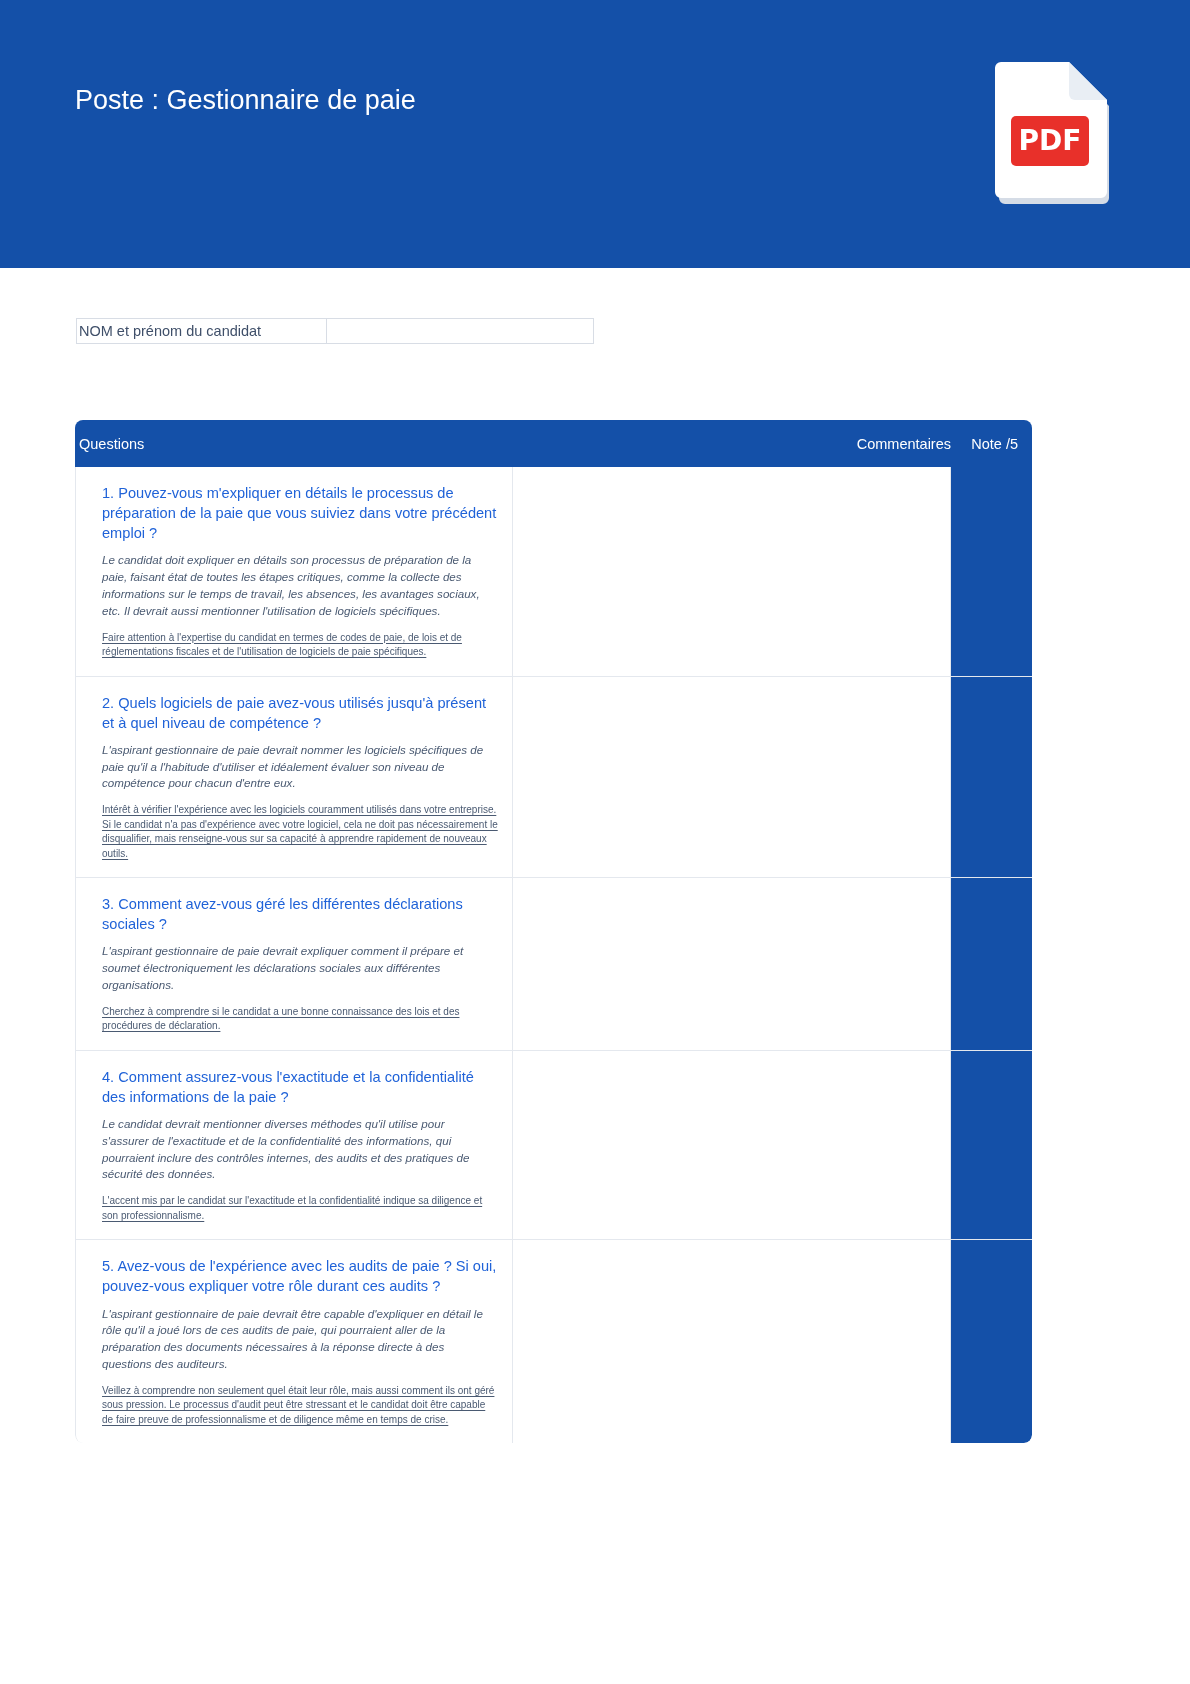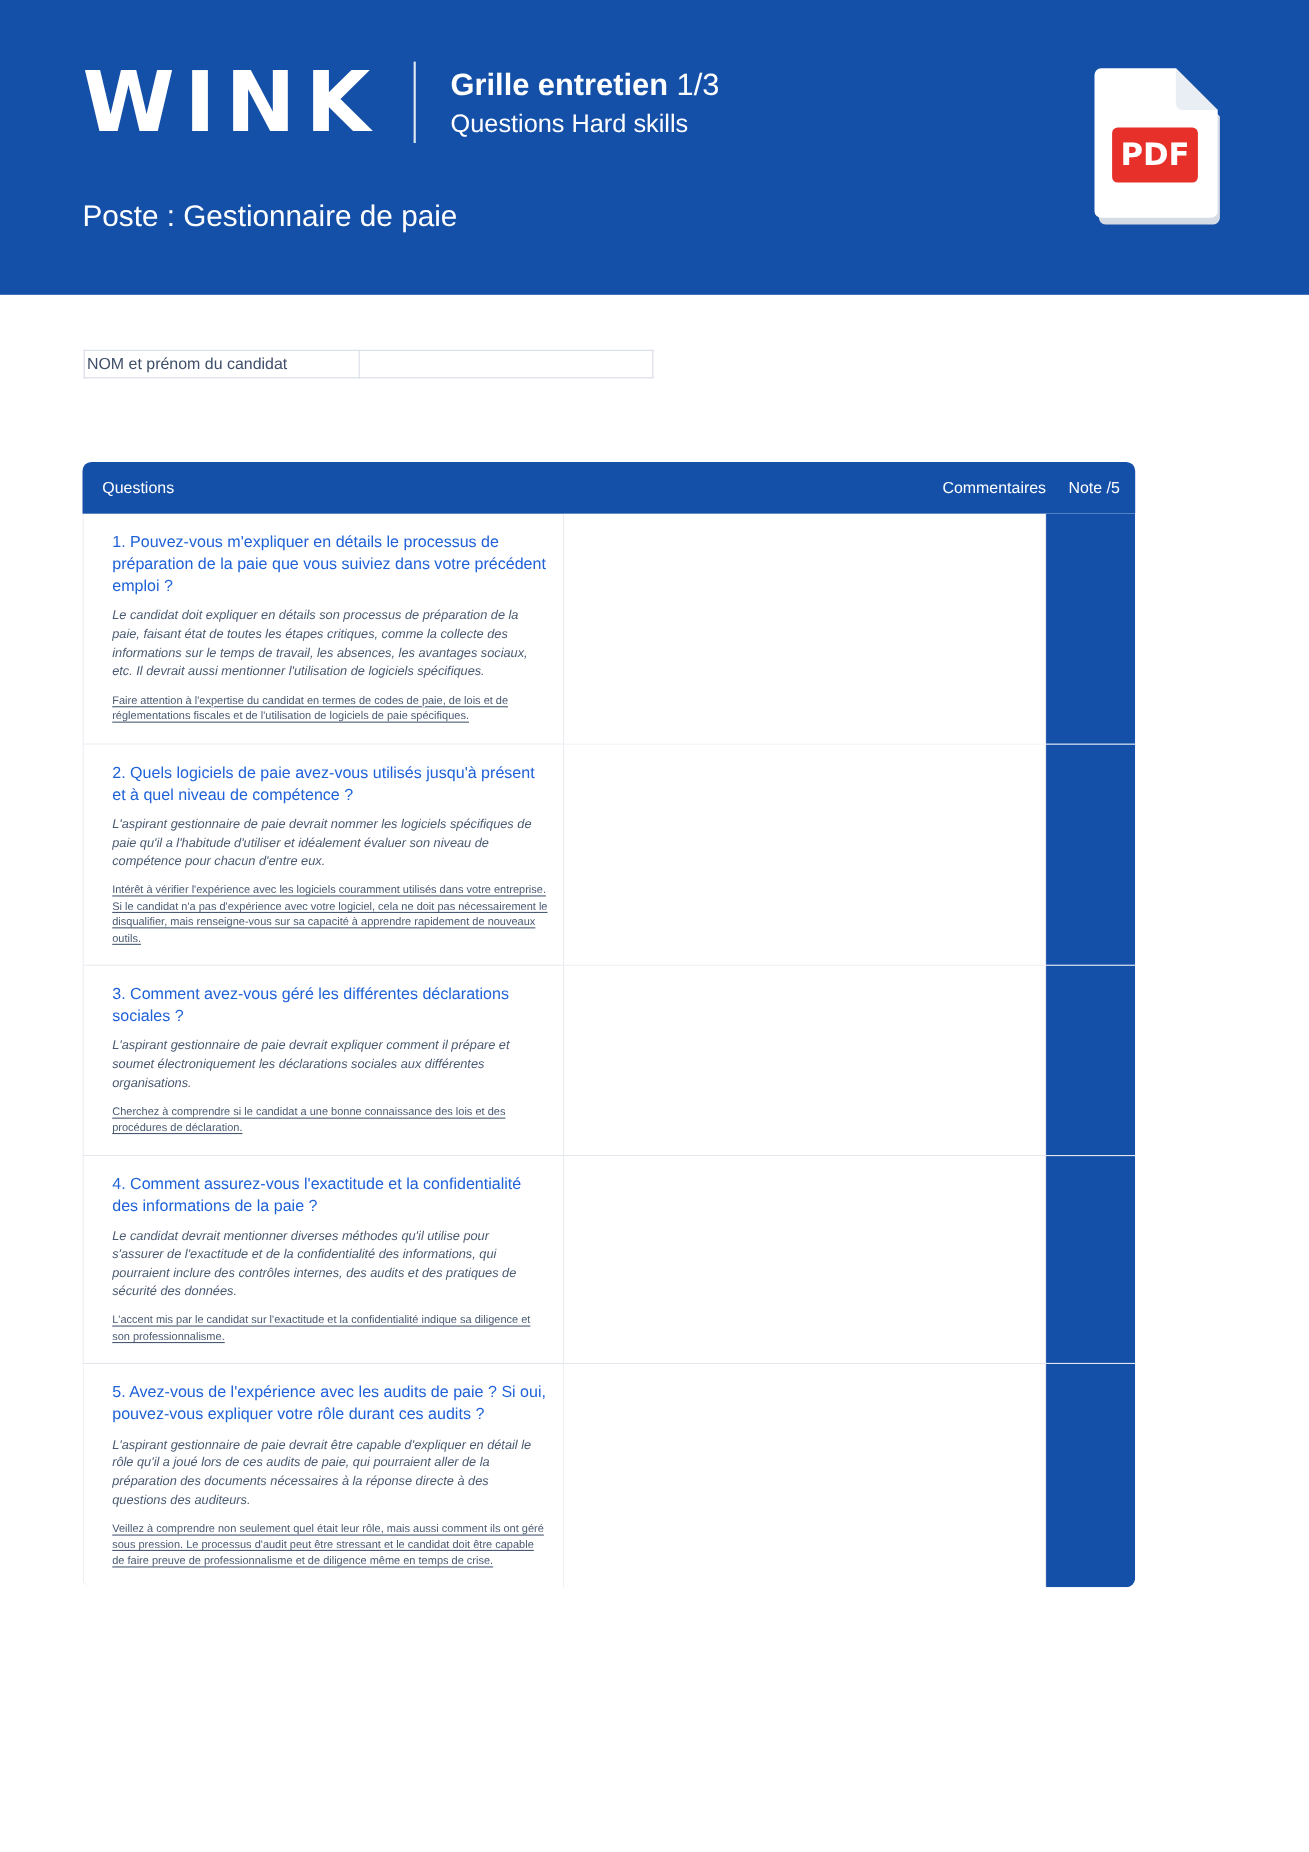--- a/index.html
+++ b/index.html
@@ -111,21 +111,21 @@
   }
   .grid-head {
     display: flex;
     background: #1450a8;
     border-radius: 8px 8px 0 0;
     height: 47px;
     align-items: center;
     color: #ffffff;
     font-size: 14.5px;
   }
-  .col-q  { width: 438px; padding-left: 18px; }
+  .col-q  { width: 438px; padding-left: 4px; }
   .col-c  { width: 438px; text-align: right; }
   .col-n  { width: 81px;  text-align: right; padding-right: 14px; }
 
   .grid-body { border-radius: 0 0 8px 8px; overflow: hidden; }
 
   .qrow {
     display: flex;
     align-items: stretch;
     border-bottom: 1px solid #e4e8ee;
     background: #ffffff;
@@ -171,28 +171,20 @@
     text-decoration: underline;
     text-underline-offset: 2px;
     margin: 0;
   }
 </style>
 </head>
 <body>
 
 <div class="banner">
   <div class="banner-inner">
-    <div class="brand-row">
-      <div class="wordmark">WINK</div>
-      <div class="brand-divider"></div>
-      <div class="title-stack">
-        <div class="doc-title"><span class="t-strong">Grille entretien</span> <span class="t-light">1/3</span></div>
-        <div class="doc-subtitle">Questions Hard skills</div>
-      </div>
-    </div>
     <div class="poste">Poste : Gestionnaire de paie</div>
   </div>
 
   <div class="pdf-icon">
     <svg width="122" height="154" viewBox="0 0 122 154" xmlns="http://www.w3.org/2000/svg">
       <path d="M6 10 h72 l38 38 v92 a6 6 0 0 1 -6 6 H12 a6 6 0 0 1 -6 -6 V16 a6 6 0 0 1 6 -6 z" fill="#d5dce6"></path>
       <path d="M2 4 h74 l38 38 v92 a6 6 0 0 1 -6 6 H8 a6 6 0 0 1 -6 -6 V10 a6 6 0 0 1 6 -6 z" fill="#ffffff"></path>
       <path d="M76 4 l38 38 h-32 a6 6 0 0 1 -6 -6 z" fill="#e9eef4"></path>
       <rect x="18" y="58" width="78" height="50" rx="5" fill="#e8302a"></rect>
       <text x="57" y="92" font-family="DejaVu Sans, sans-serif" font-size="28" font-weight="700" fill="#ffffff" text-anchor="middle">PDF</text>

